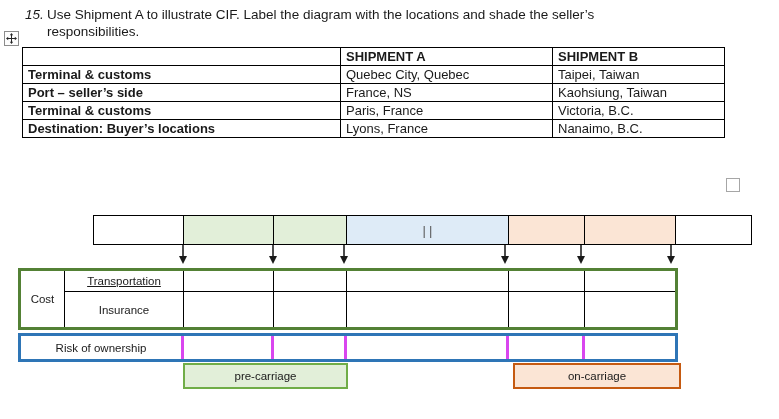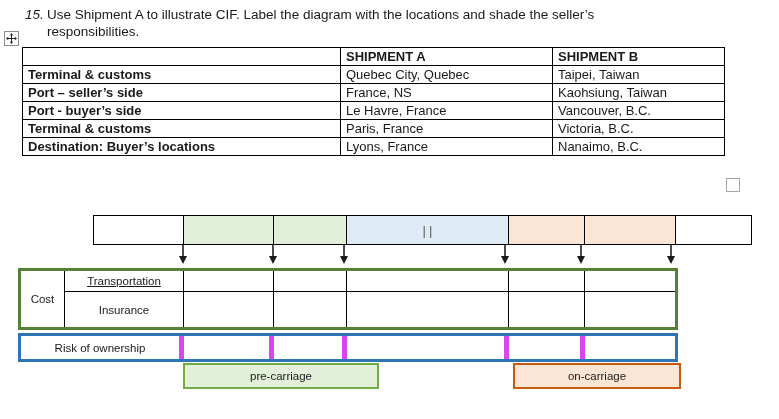--- a/index.html
+++ b/index.html
@@ -69,31 +69,31 @@
   .cost-name        { grid-column:1; grid-row:1/3; }
   .tr-r1            { grid-row:1; }
   .tr-r2            { grid-row:2; }
 
   
   .risk-box {
     position:absolute; left:18px; top:333px; width:660px; height:29px;
     border:3px solid #2e75b6; box-sizing:border-box; background:#fff;
     display:grid; grid-template-columns:163px 90px 73px 162px 76px 1fr; font-size:11.5px;
   }
-  .risk-box .cell { border-right:5px solid #d946ef; }
+  .risk-box .cell { border-right:3px solid #d946ef; }
   .risk-box .last { border-right:none; }
   .risk-box .lbl  { display:flex; align-items:center; justify-content:center; }
 
   
   .carriage {
     position:absolute; top:363px; height:26px; box-sizing:border-box;
     display:flex; align-items:center; justify-content:center; font-size:11.5px;
     border:2px solid #000;
   }
-  .car-pre  { left:183px; width:196px; background:#e2efd9; border-color:#70ad47; }
+  .car-pre  { left:183px; width:165px; background:#e2efd9; border-color:#70ad47; }
   .car-main { left:348px; width:165px; background:#deebf7; border-color:#2e75b6; }
   .car-on   { left:513px; width:168px; background:#fbe5d5; border-color:#c55a11; }
 </style>
 </head>
 <body>
 
 <div class="page">
 
   <div class="q-num">15.</div>
   <div class="q-line1">Use Shipment A to illustrate CIF. Label the diagram with the locations and shade the seller’s</div>
@@ -132,25 +132,20 @@
         <td class="b">Terminal &amp; customs</td>
         <td>Quebec City, Quebec</td>
         <td>Taipei, Taiwan</td>
       </tr>
       <tr>
         <td class="b">Port – seller’s side</td>
         <td>France, NS</td>
         <td>Kaohsiung, Taiwan</td>
       </tr>
       <tr>
-        <td class="b">Port - buyer’s side</td>
-        <td>Le Havre, France</td>
-        <td>Vancouver, B.C.</td>
-      </tr>
-      <tr>
         <td class="b">Terminal &amp; customs</td>
         <td>Paris, France</td>
         <td>Victoria, B.C.</td>
       </tr>
       <tr>
         <td class="b">Destination: Buyer’s locations</td>
         <td>Lyons, France</td>
         <td>Nanaimo, B.C.</td>
       </tr>
     </tbody>

